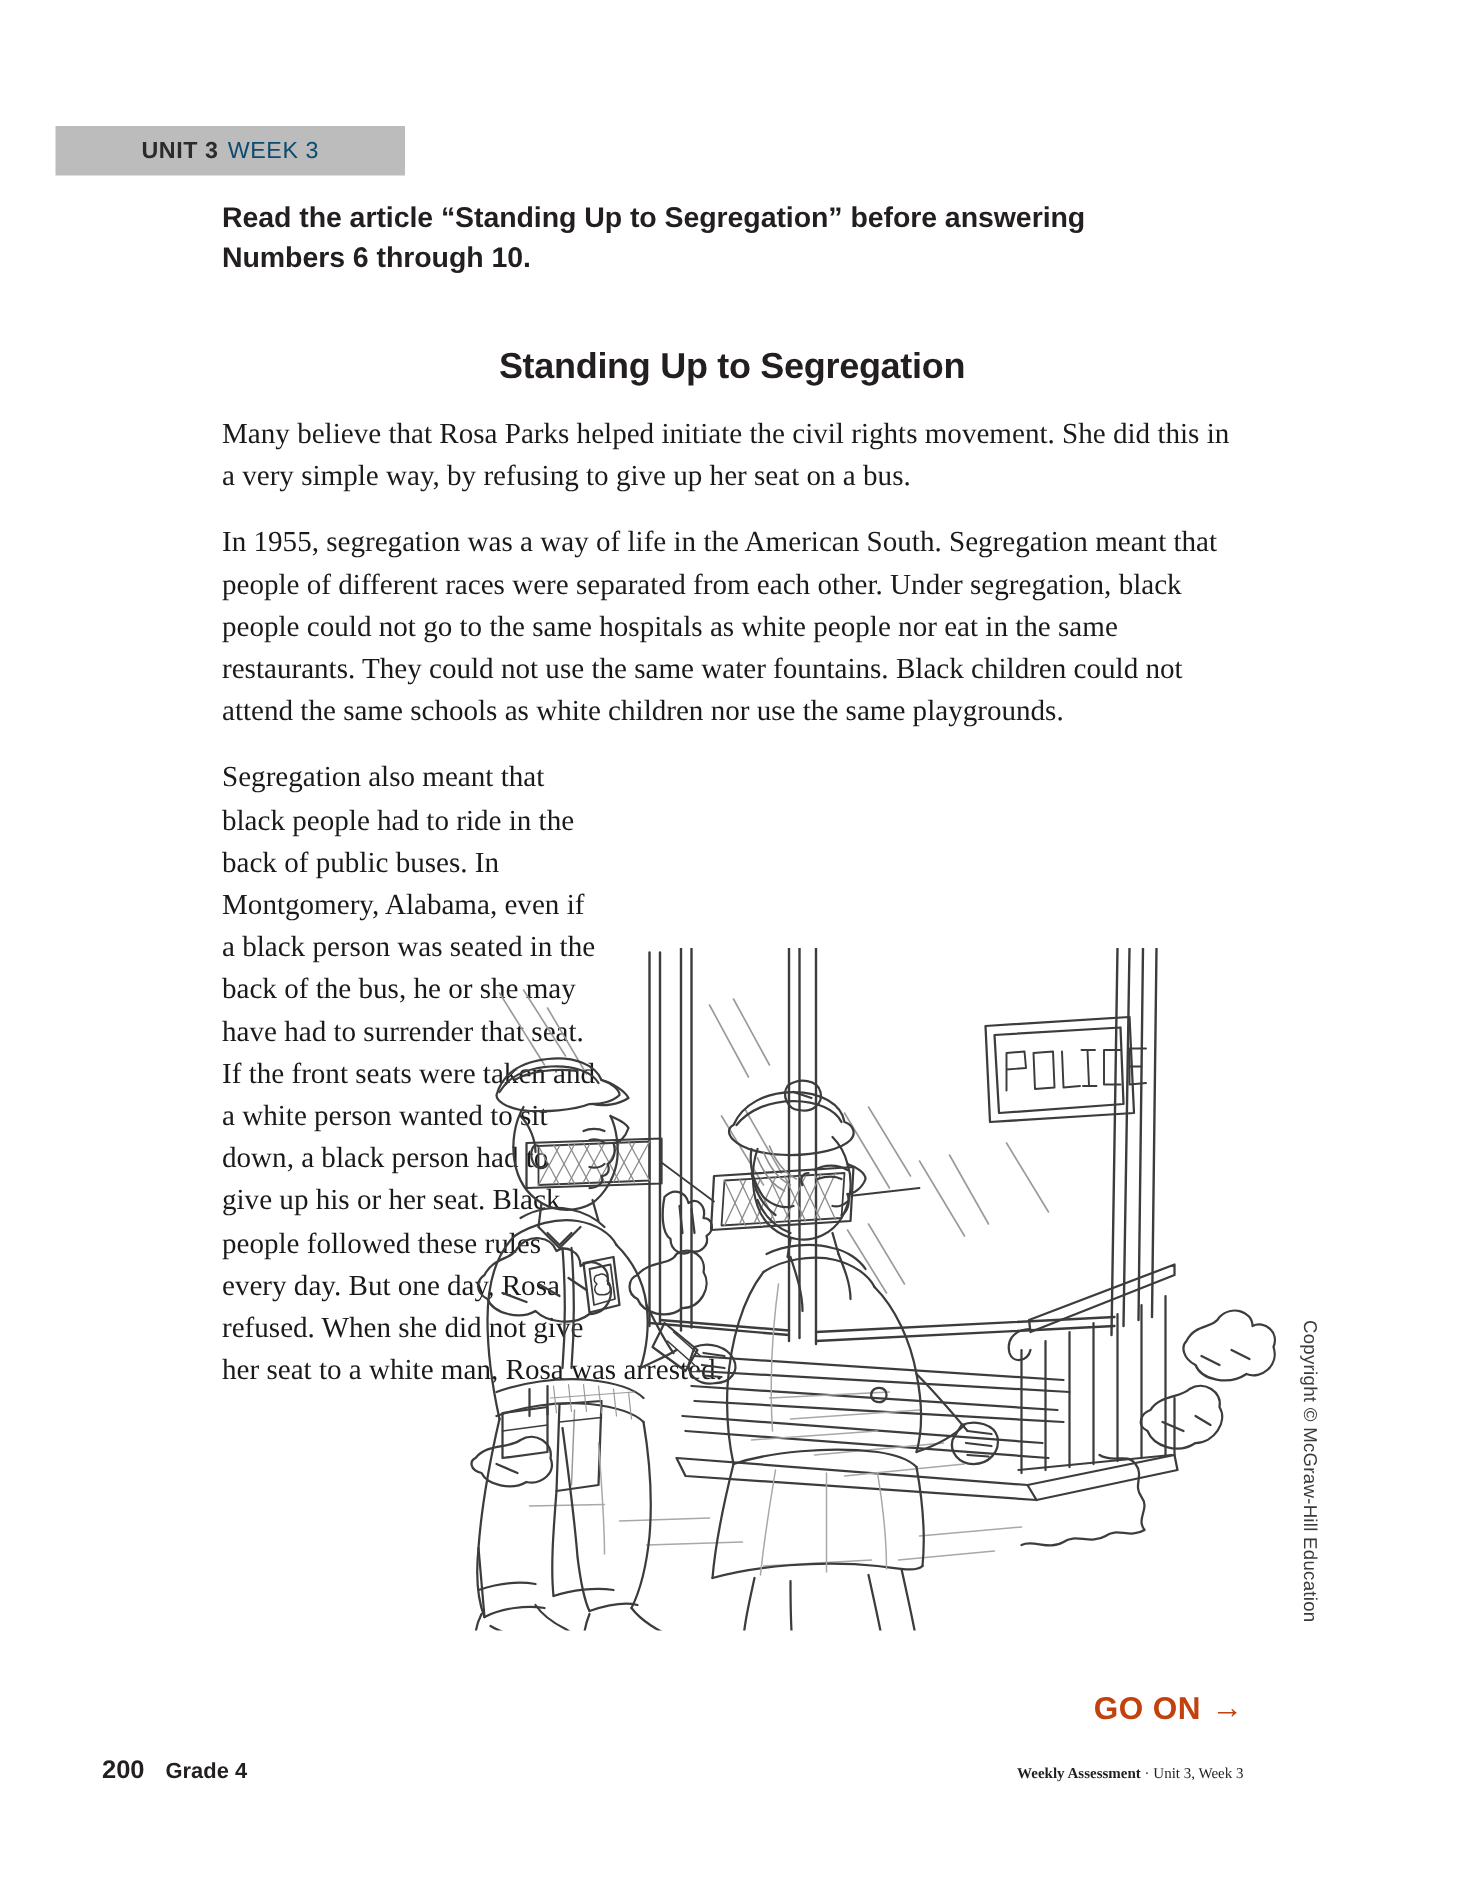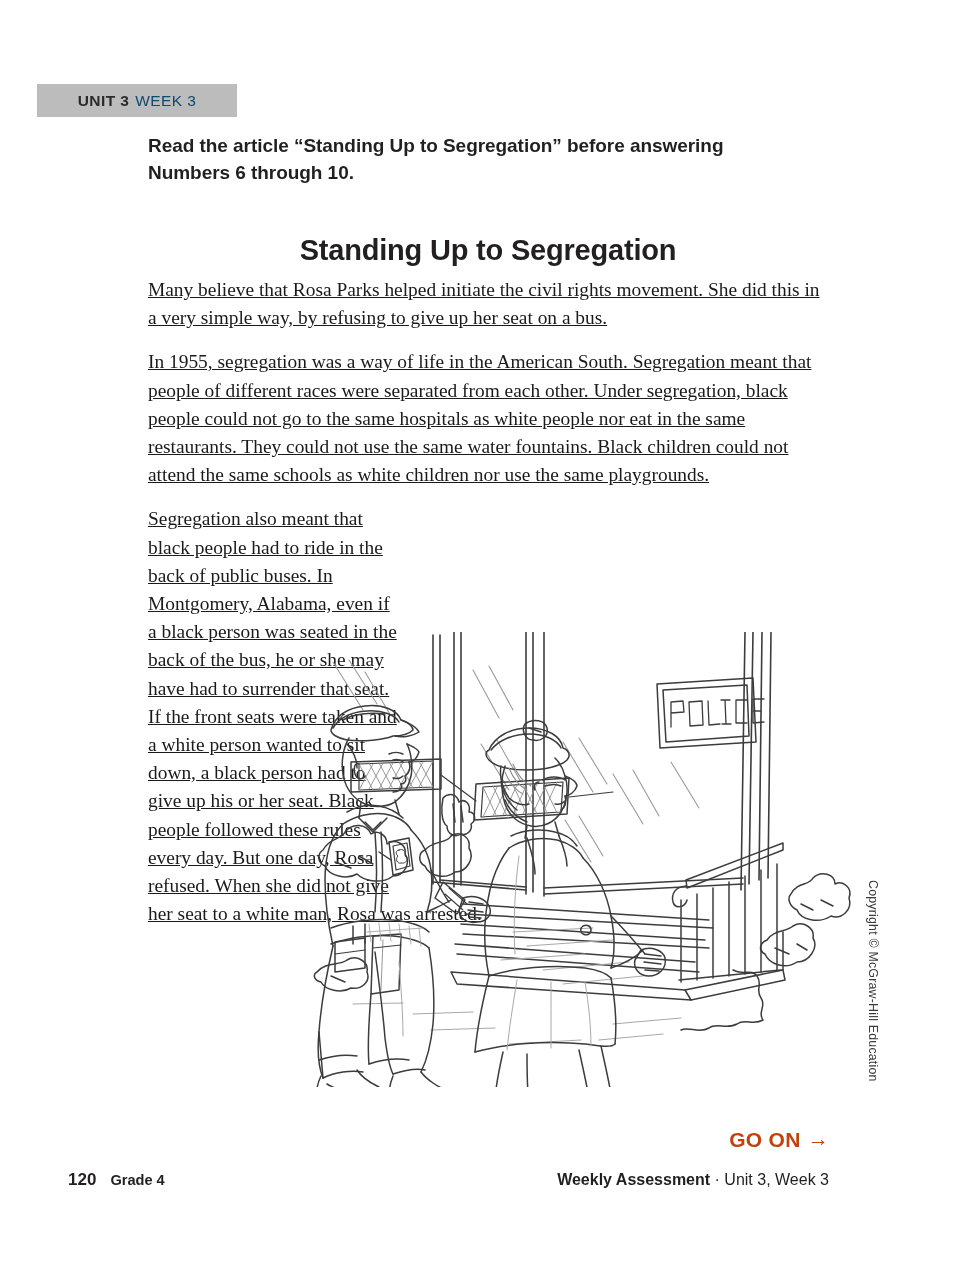--- a/index.html
+++ b/index.html
@@ -15,21 +15,21 @@
     font-family: "Liberation Sans", sans-serif;
     color: #231f20;
     overflow: hidden;
   }
 
   
   .unit-banner {
     position: absolute;
     left: 37px;
     top: 84px;
-    width: 200px;
+    width: 233px;
     height: 33px;
     background: #bcbcbc;
     display: flex;
     align-items: center;
     justify-content: center;
     box-sizing: border-box;
   }
   .unit-banner .unit-label {
     font-size: 15.5px;
     font-weight: bold;
@@ -57,37 +57,36 @@
     letter-spacing: -0.05px;
   }
 
   
   .article-title {
     position: absolute;
     left: 148px;
     top: 215px;
     width: 680px;
     text-align: center;
-    font-size: 29px;
+    font-size: 24px;
     font-weight: bold;
     color: #231f20;
     letter-spacing: -0.2px;
   }
 
   
   .body-copy {
     position: absolute;
     left: 148px;
     top: 276px;
     width: 680px;
     font-family: "Liberation Serif", serif;
     font-size: 19.4px;
     line-height: 28.2px;
     color: #1a1a1a;
-    text-decoration: underline;
   }
   .body-copy p {
     margin: 0 0 16px 0;
   }
   .body-copy p.last-para { margin-bottom: 0; }
 
   
   .art-float {
     float: right;
     width: 430px;
@@ -134,21 +133,21 @@
     top: 1170px;
     height: 22px;
     display: flex;
     align-items: baseline;
     justify-content: space-between;
     font-size: 14.6px;
   }
   .footer-left { display: flex; align-items: baseline; gap: 14px; }
   .page-number { font-weight: bold; font-size: 17px; color: #231f20; }
   .grade-label { font-weight: bold; color: #231f20; font-size: 14.6px; }
-  .footer-right { color: #231f20; font-size: 16px; white-space: nowrap; }
+  .footer-right { color: #231f20; font-size: 10px; white-space: nowrap; font-family: Liberation Serif, serif; }
   .footer-right .assessment-label { font-weight: bold; }
   .footer-right .assessment-unit { font-weight: normal; }
 
   
   .copyright {
     position: absolute;
     left: 880px;
     top: 880px;
     transform: rotate(90deg);
     transform-origin: left top;
@@ -522,21 +521,21 @@
   </svg>
 </div>
 
 <div class="go-on">
   <span>GO ON</span>
   <span class="arrow-glyph">→</span>
 </div>
 
 <div class="footer">
   <div class="footer-left">
-    <span class="page-number">120</span>
+    <span class="page-number">200</span>
     <span class="grade-label">Grade 4</span>
   </div>
   <div class="footer-right">
     <span class="assessment-label">Weekly Assessment</span>
     <span class="assessment-unit">· Unit 3, Week 3</span>
   </div>
 </div>
 
 <div class="copyright">Copyright © McGraw-Hill Education</div>
 

